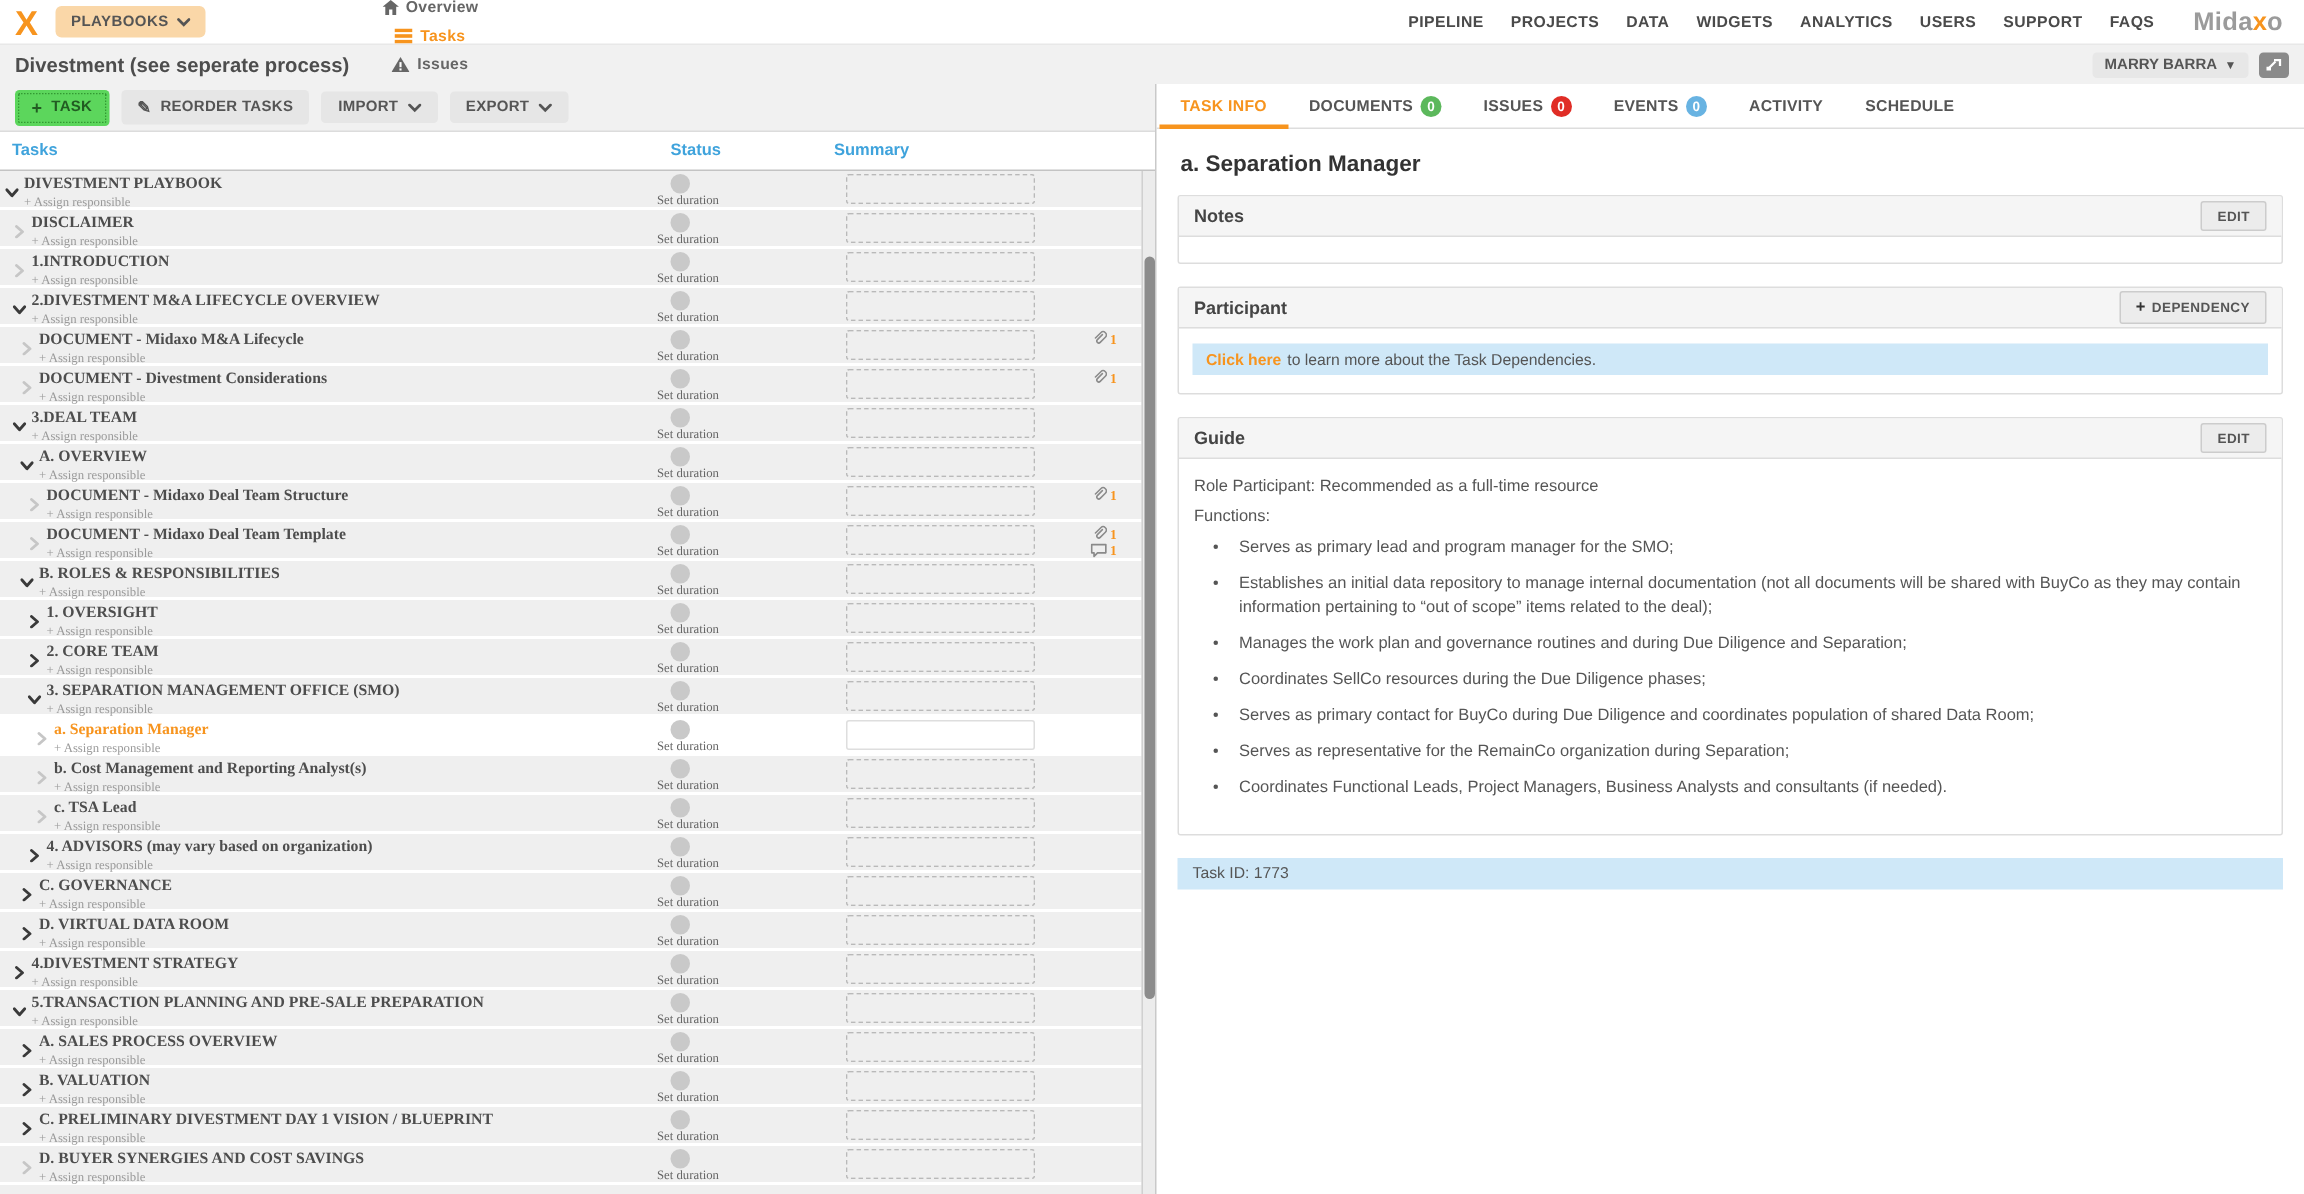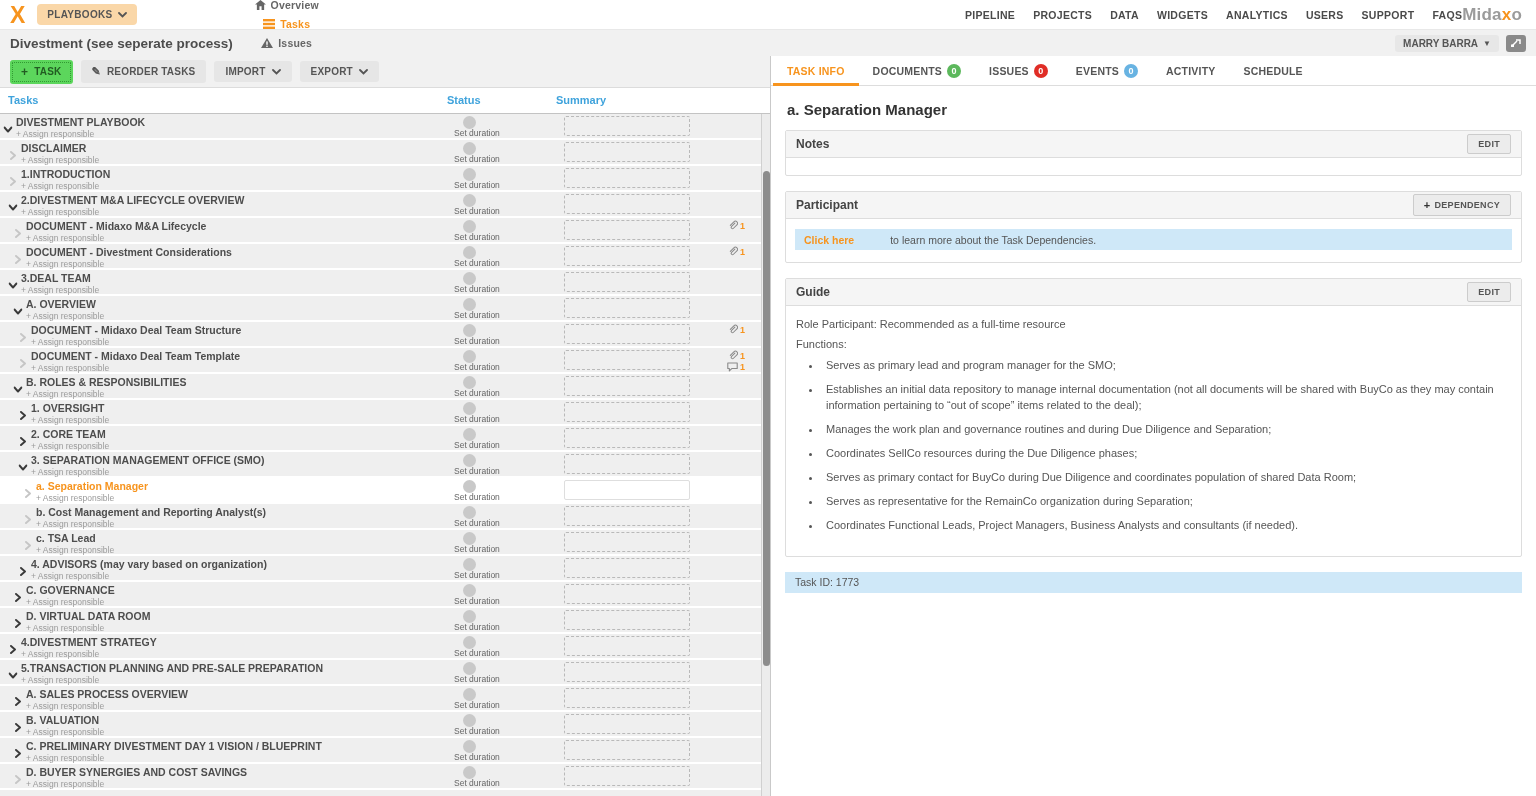--- a/index.html
+++ b/index.html
@@ -7,21 +7,21 @@
     font-family:"Liberation Sans", sans-serif; }
 
   
   .topbar { height:30px; background:#fff; display:flex; align-items:center;
     padding:0 14px 0 10px; border-bottom:1px solid #e8e8e8; }
   .logo-x { color:#F7941E; font-weight:bold; font-size:23px; line-height:26px; margin-right:12px; }
   .playbooks-btn { background:#FAD7A8; color:#555; font-size:10px; font-weight:bold;
     border-radius:4px; padding:5px 10px; display:flex; align-items:center; gap:6px; cursor:pointer; letter-spacing:.3px;}
   .topnav { margin-left:auto; display:flex; align-items:center; gap:18px; }
   .topnav span { font-size:10.5px; font-weight:bold; color:#4a4a4a; letter-spacing:.3px; cursor:pointer; }
-  .brand { font-size:17px; font-weight:bold; color:#9b9b9b; letter-spacing:.2px;}
+  .brand { font-size:17px; font-weight:bold; color:#9b9b9b; margin-left:26px; letter-spacing:.2px;}
   .brand b { color:#F7941E; font-weight:bold; }
 
   
   .headerbar { height:26px; background:#f1f1f1; display:flex; align-items:center; padding:0 10px; }
   .page-title { font-size:13.5px; font-weight:bold; color:#4d4d4d; margin-right:14px; }
   .htabs { display:flex; align-items:center; gap:7px;flex-direction:column; }
   .htab { display:flex; align-items:center; gap:5px; font-size:10.5px; font-weight:bold;
     color:#666; cursor:pointer; letter-spacing:.2px;}
   .htab svg { display:block; }
   .htab.active { color:#F7941E; }
@@ -48,31 +48,31 @@
   .btn .pencil { font-size:11px; }
 
   
   .list-header { height:26px; background:#fff; position:relative; border-bottom:1px solid #c3c3c3; }
   .list-header span { position:absolute; top:6px; font-size:11px; font-weight:bold; color:#3FA3DC; }
   .col-tasks { left:8px; } .col-status { left:447px; } .col-summary { left:556px; }
 
   
   .task-list { height:682px; overflow:hidden; position:relative; }
   .trow { height:26px; background:#efefef; border-bottom:2px solid #fff; position:relative;
-    display:flex; align-items:center; cursor:pointer; }
+    display:flex; align-items:center; cursor:pointer;font-family:Liberation Serif, serif; }
   .trow.selected { background:#fff; }
   .trow .indent { flex:none; height:1px; }
   .chev { flex:none; width:12px; padding-top:6px; color:#c6c6c6; }
   .chev.dark { color:#3a3a3a; }
   .chev.open svg { transform:rotate(90deg); }
   .row-main { padding-top:3px; min-width:0; }
   .row-title { font-size:10.5px; font-weight:bold; color:#4d4d4d; line-height:11px; white-space:nowrap; }
   .trow.selected .row-title { color:#F7941E; }
   .assign { font-size:8.5px; color:#9a9a9a; line-height:10px; margin-top:1px; }
-  .status-cell { position:absolute; left:454px; top:0; width:92px; }
+  .status-cell { position:absolute; left:438px; top:0; width:92px; }
   .status-dot { width:13px; height:13px; border-radius:50%; background:#c9c9c9; margin:2px 0 0 9px; }
   .setdur { font-size:8.5px; color:#666; line-height:9px; }
   .summary-box { position:absolute; left:564px; top:2px; width:126px; height:20px;
     border:1px dashed #b9b9b9; border-radius:2px; background:transparent; }
   .trow.selected .summary-box { border-style:solid; border-color:#dedede; }
   .attach-cell { position:absolute; left:727px; top:2px; width:36px; }
   .attach-line { display:flex; align-items:center; gap:2px; height:11px; }
   .attach-line svg { flex:none; }
   .attach-count { font-size:9px; font-weight:bold; color:#F7941E; }
   .partial-row { height:6px; background:#efefef; }
@@ -99,21 +99,21 @@
     align-items:center; padding:0 10px; }
   .box-title { font-size:12px; font-weight:bold; color:#444; }
   .box-actions { margin-left:auto; }
   .sbtn { background:#ececec; border:1px solid #ccc; border-radius:2px; color:#555;
     font-family:inherit; font-size:9px; font-weight:bold; padding:4px 10px; cursor:pointer;
     display:flex; align-items:center; gap:4px; letter-spacing:.3px;}
   .sbtn .plus { font-size:11px; color:#333; }
   .notes-body { height:17px; }
   .dep-body { padding:10px 9px 12px 9px; }
   .infobar { background:#CFE8F8; height:21px; display:flex; align-items:center; padding:0 9px;
-    font-size:10.5px; color:#555;gap:32px; }
+    font-size:10.5px; color:#555; }
   .infobar .link { color:#F7941E; font-weight:bold; cursor:pointer; margin-right:4px; }
   .guide-body { padding:4px 10px 14px 10px; font-size:11px; color:#555; }
   .guide-body p { margin:8px 0; }
   .guide-body ul { margin:2px 0 0 26px; }
   .guide-body li { margin:8px 0; padding-left:4px; line-height:1.45; }
   .taskid-bar { background:#CFE8F8; margin:0 14px; height:21px; display:flex; align-items:center;
     padding:0 10px; font-size:10.5px; color:#555; }
 </style>
 </head>
 <body>

